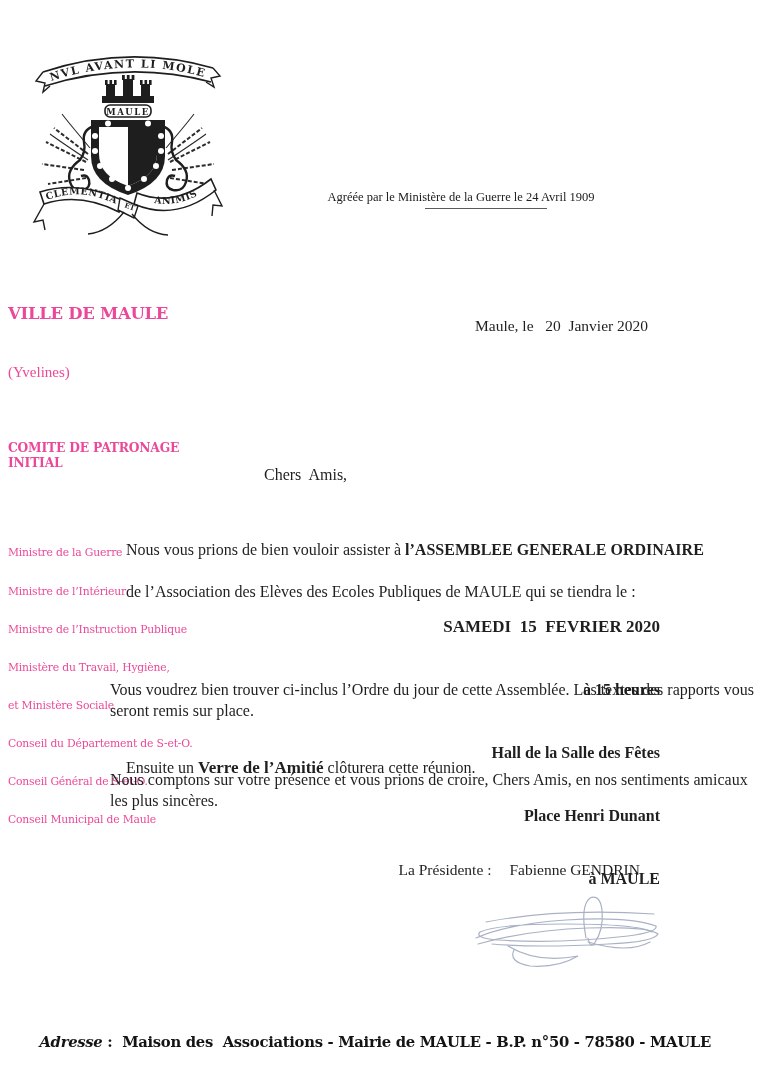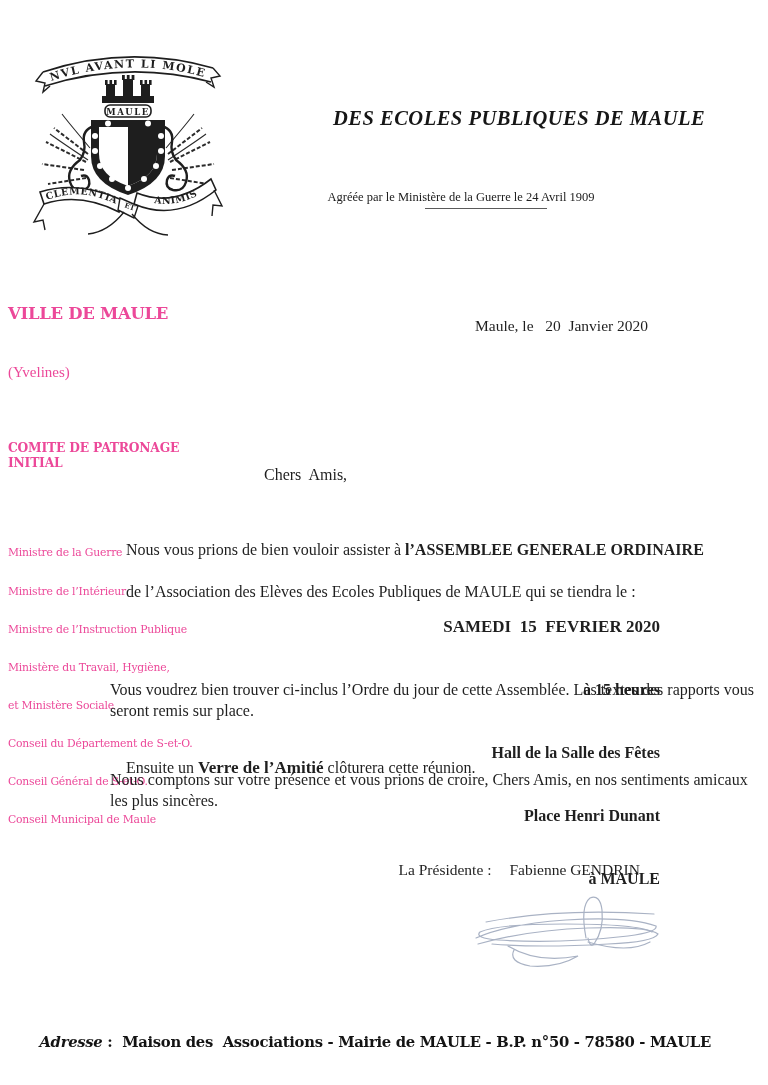--- a/index.html
+++ b/index.html
@@ -135,21 +135,20 @@
     <path id="ribR" d="M110,162 Q148,178 184,150" fill="none"></path>
     <text font-size="9.5" font-weight="bold" fill="#1e1e1e" letter-spacing="0.5">
       <textPath href="#ribL" startOffset="50%" text-anchor="middle">CLEMENTIA</textPath>
     </text>
     <text font-size="9.5" font-weight="bold" fill="#1e1e1e" letter-spacing="0.5">
       <textPath href="#ribR" startOffset="50%" text-anchor="middle">ANIMIS</textPath>
     </text>
     <text x="101" y="173" font-size="7" font-weight="bold" fill="#1e1e1e" text-anchor="middle" transform="rotate(18 101 173)">ET</text>
   </svg>
 
-  <div class="abs title-line" style="left:333px; top:107px;">DES ECOLES PUBLIQUES DE MAULE</div>
 
   <div class="abs subtitle" style="left:175px; top:155px; width:572px;">
     <div>Agréée par le Ministère de la Guerre le 24 Avril 1909</div>
   </div>
   <div class="abs head-rule" style="left:425px; top:208px; width:122px;"></div>
 
   <div class="abs leftcol" style="left:8px; top:266px;">
     <div class="city">VILLE DE MAULE</div>
     <div class="dept">(Yvelines)</div>
     <div class="committee-title">COMITE DE PATRONAGE INITIAL</div>

